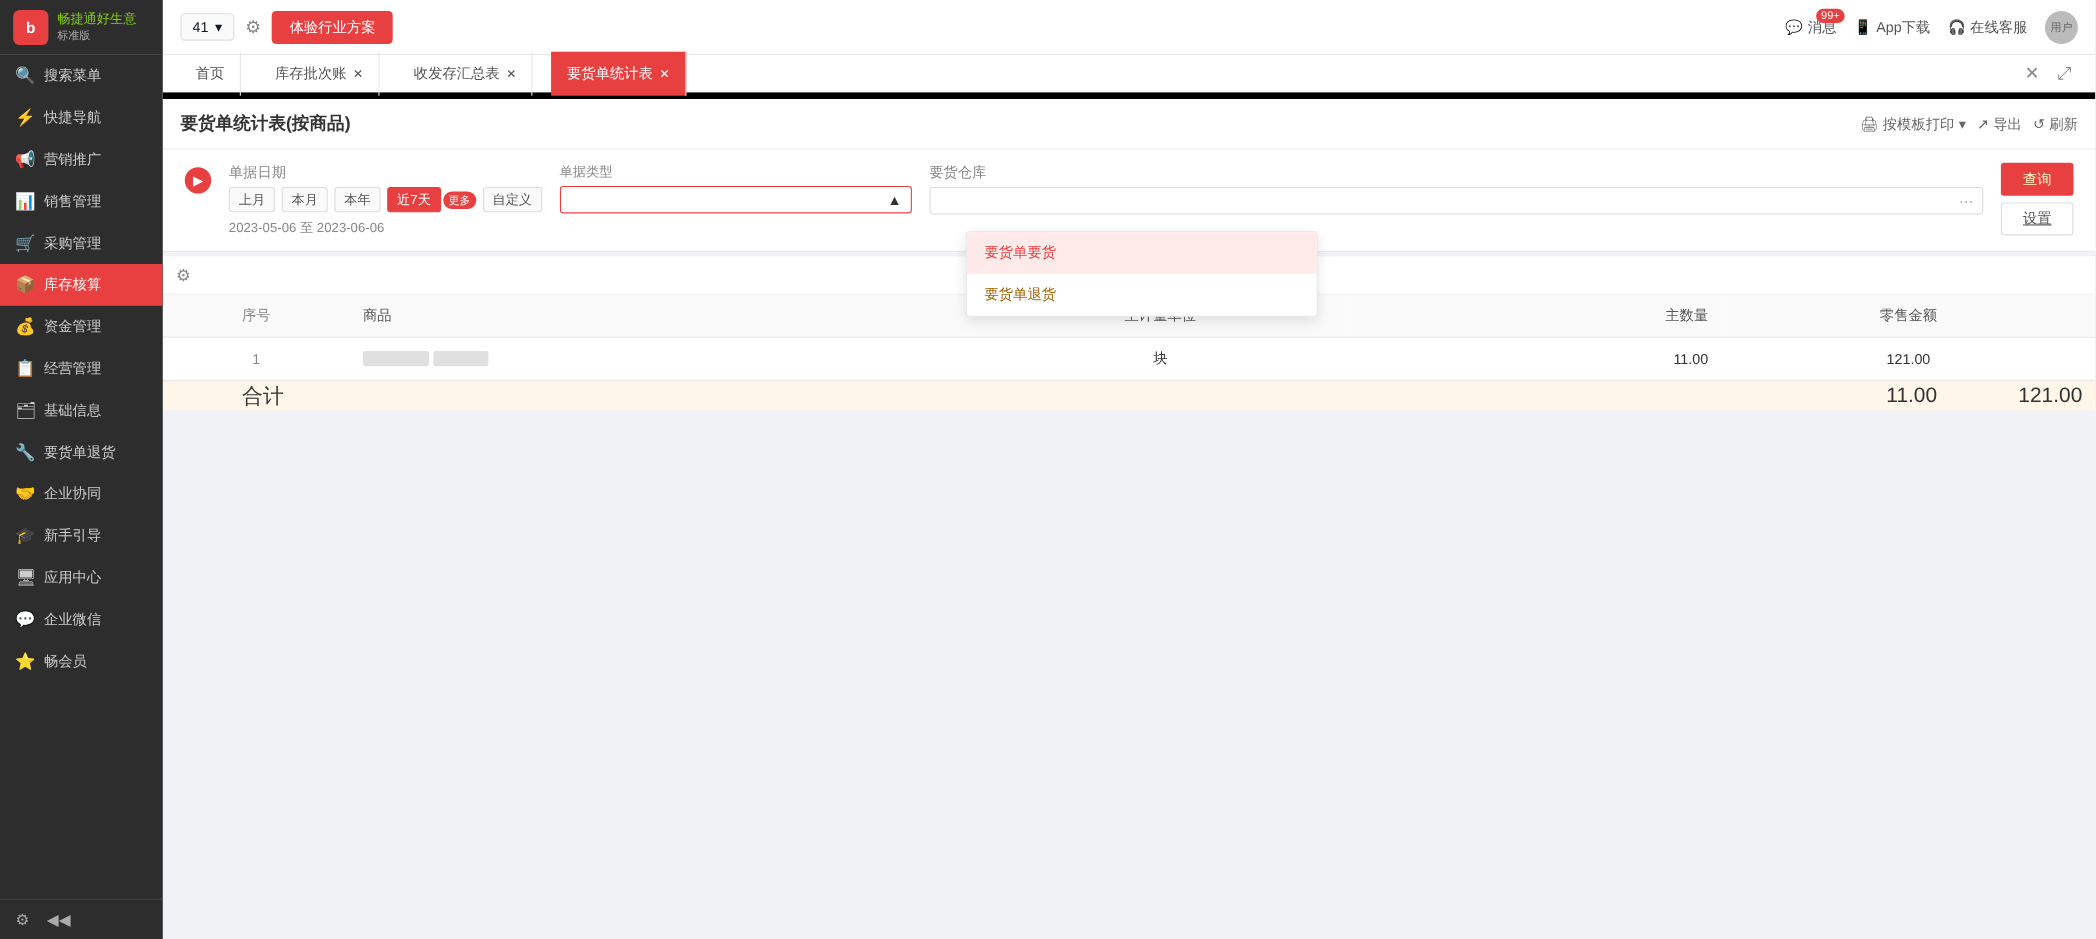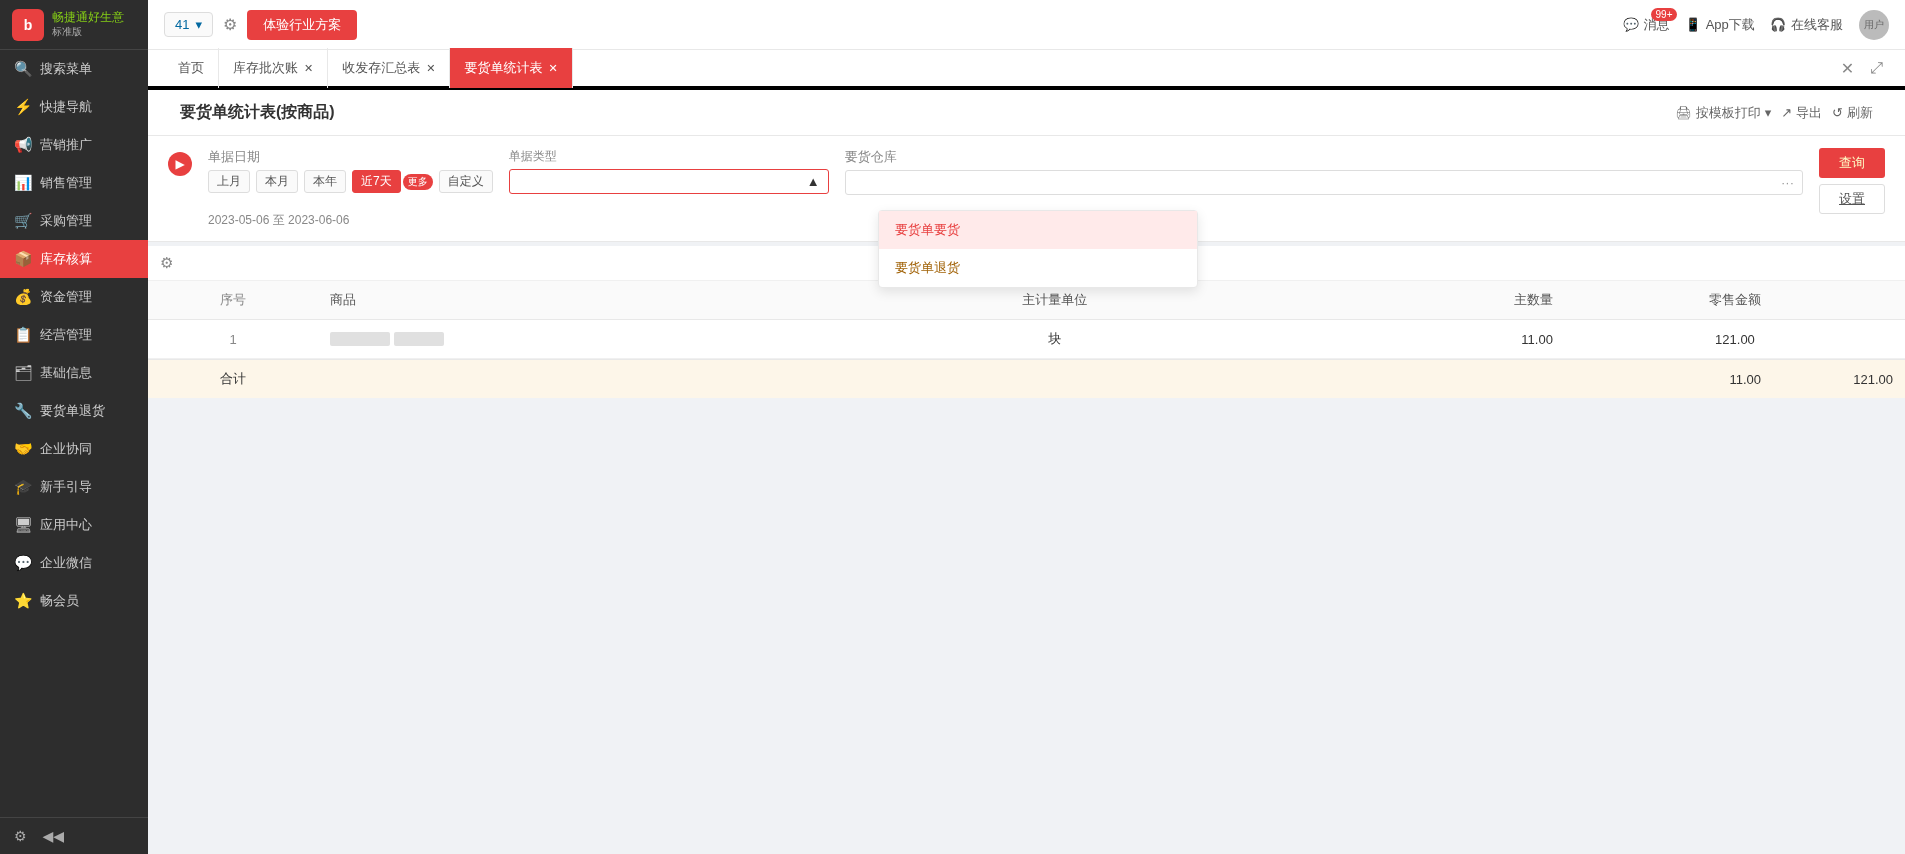--- a/index.html
+++ b/index.html
@@ -77,21 +77,21 @@
       padding: 0 16px;
       border-bottom: 1px solid #e8e8e8;
       justify-content: space-between;
       flex-shrink: 0;
     }
     .topbar-left { display: flex; align-items: center; gap: 10px; }
     .topbar-store-select {
       display: flex; align-items: center; gap: 6px;
       border: 1px solid #ddd; border-radius: 4px;
       padding: 4px 10px; cursor: pointer; background: #fafafa;
-      font-size: 13px; color: #0369a1;
+      font-size: 13px; color: #0f172a;
     }
     .topbar-settings { color: #888; cursor: pointer; font-size: 16px; }
     .topbar-promo {
       background: #e84040; color: #fff; border: none;
       padding: 6px 16px; border-radius: 4px; cursor: pointer; font-size: 13px;
     }
     .topbar-right { display: flex; align-items: center; gap: 16px; }
     .topbar-badge-item { display: flex; align-items: center; gap: 4px; color: #555; cursor: pointer; font-size: 13px; position: relative; }
     .badge {
       background: #e84040; color: #fff; font-size: 10px;
@@ -99,22 +99,22 @@
     }
     .topbar-avatar { width: 30px; height: 30px; border-radius: 50%; background: #ddd; }
 
     
     .tabbar {
       background: #fff;
       height: 40px;
       display: flex;
       align-items: center;
       padding: 0 16px;
-      border-bottom: 4px solid #000000;
-      gap: 0;
+      border-bottom: 6px solid #000000;
+      gap: 17px;
       flex-shrink: 0;
     }
     .tab {
       padding: 0 14px;
       height: 40px;
       display: flex; align-items: center; gap: 6px;
       cursor: pointer; color: #555; font-size: 13px;
       border-right: 1px solid #e8e8e8;
     }
     .tab.active { background: #e84040; color: #fff; }
@@ -125,21 +125,21 @@
     .content {
       flex: 1;
       overflow: auto;
       background: #f0f2f5;
       padding: 0;
       position: relative;
     }
 
     .page-header {
       background: #fff;
-      padding: 12px 32px;
+      padding: 12px 16px;
       display: flex; align-items: center; justify-content: space-between;
       border-bottom: 1px solid #e8e8e8;
     }
     .page-title { font-size: 16px; font-weight: bold; color: #333; }
     .page-actions { display: flex; align-items: center; gap: 10px; }
     .page-action-btn {
       display: flex; align-items: center; gap: 4px;
       color: #666; font-size: 13px; cursor: pointer; background: none; border: none;
     }
 
@@ -158,21 +158,21 @@
       cursor: pointer; font-size: 12px; flex-shrink: 0; margin-top: 4px;
     }
     .filter-group { display: flex; flex-direction: column; gap: 4px; }
     .filter-label { font-size: 13px; color: #888; }
     .filter-date-row { display: flex; align-items: center; gap: 6px; flex-wrap: wrap; }
     .filter-date-btn {
       padding: 2px 8px; border: 1px solid #ddd; border-radius: 3px;
       cursor: pointer; font-size: 12px; color: #555; background: #fafafa;
     }
     .filter-date-btn.active-red { background: #e84040; color: #fff; border-color: #e84040; }
-    .filter-date-range { font-size: 12px; color: #888; margin-top: 15px; }
+    .filter-date-range { font-size: 12px; color: #888; margin-top: 2px; }
     .filter-type-group { display: flex; flex-direction: column; gap: 4px; min-width: 300px; }
     .filter-type-label { font-size: 12px; color: #888; }
     .filter-select {
       border: 1px solid #e84040; border-radius: 3px;
       padding: 4px 8px; font-size: 13px; color: #333;
       display: flex; align-items: center; justify-content: space-between;
       width: 320px; cursor: pointer; background: #fff;
     }
     .filter-warehouse-group { display: flex; flex-direction: column; gap: 4px; flex: 1; }
     .filter-warehouse { border: 1px solid #ddd; border-radius: 3px; padding: 4px 8px; font-size: 13px; color: #999; display: flex; align-items: center; justify-content: space-between; cursor: pointer; background: #fff; }
@@ -230,23 +230,23 @@
     .col-product { width: 200px; }
     .col-unit { width: 120px; text-align: center; }
     .col-qty { width: 120px; text-align: right; }
     .col-amount { width: 120px; text-align: center; }
 
     
     .table-footer {
       background: #fdf6e9;
       display: flex;
       align-items: center;
-      padding: 10px 12px;
+      padding: 0 12px;
       border-top: 1px solid #e8e8e8;
-      font-size: 13px;
+      font-size: 19px;
       color: #333;
     }
     .footer-label { width: 200px; padding-left: 60px; }
 
     
     .product-placeholder { display: flex; gap: 4px; align-items: center; }
     .placeholder-bar { height: 14px; background: #e0e0e0; border-radius: 2px; }
   </style>
 </head>
 <body>

